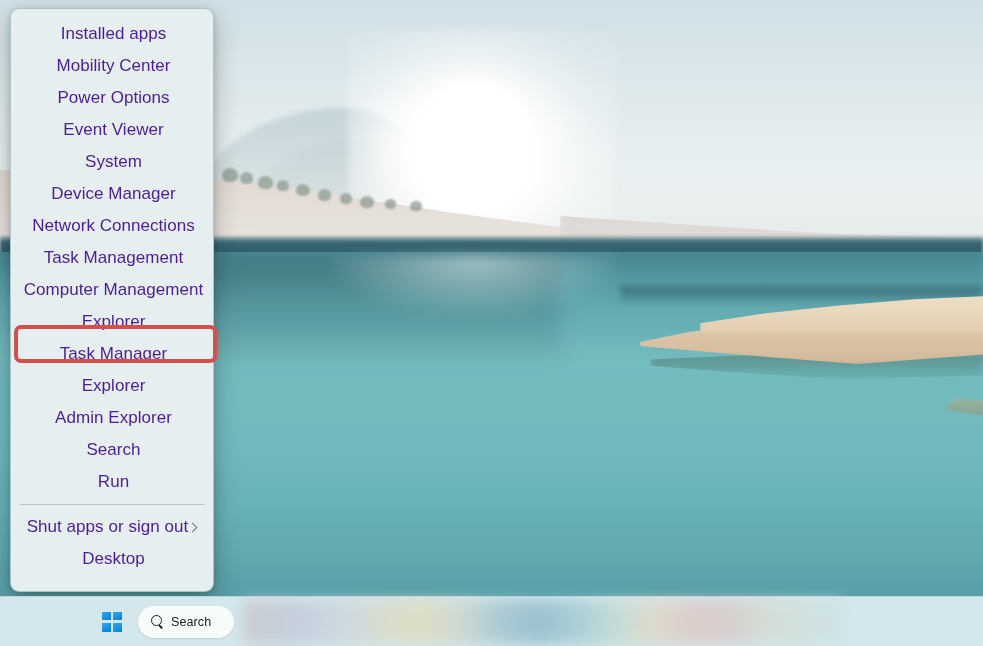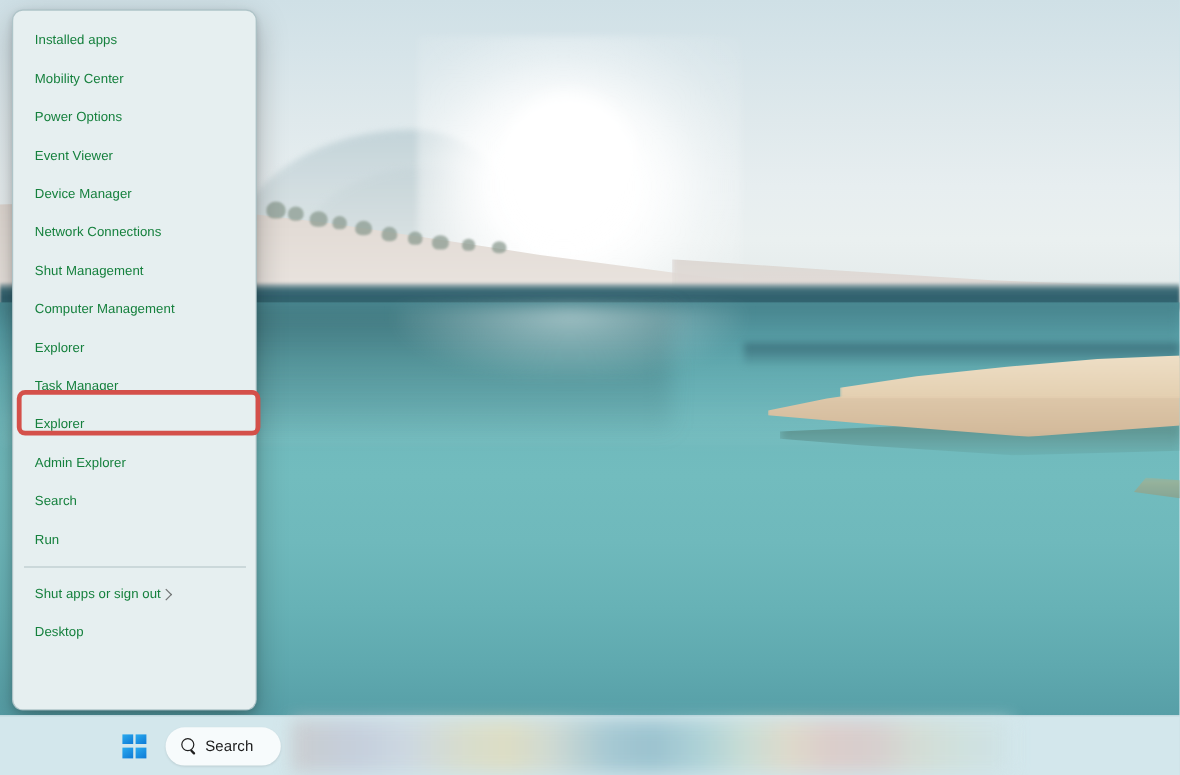--- a/index.html
+++ b/index.html
@@ -203,22 +203,22 @@
     border:1px solid rgba(160,185,190,.8);
     border-radius:9px;
     box-shadow:0 9px 26px rgba(0,0,0,.26), 0 2px 6px rgba(0,0,0,.14);
     padding:9px 0 8px 0;
     overflow:hidden;
   }
   .menu-item{
     height:32px; display:flex; align-items:center;
     padding:0 12px 0 15px; margin:0 3px;
     border-radius:5px; cursor:default;
-    font-size:11px; color:#15803d; letter-spacing:.05px;
-    justify-content:flex-start;
+    font-size:17px; color:#4c1d95; letter-spacing:.05px;
+    justify-content:center;
   }
   .menu-item .txt{ white-space:nowrap; }
   .chev{
     width:9px; height:9px; position:relative; margin-right:12px; opacity:.62;
   }
   .chev::before{
     content:""; position:absolute; left:1px; top:1.5px;
     width:6px; height:6px;
     border-right:1.3px solid #2a2a2a; border-top:1.3px solid #2a2a2a;
     transform:rotate(45deg);
@@ -277,27 +277,30 @@
   <div class="menu-item">
     <span class="txt">Mobility Center</span>
   </div>
   <div class="menu-item">
     <span class="txt">Power Options</span>
   </div>
   <div class="menu-item">
     <span class="txt">Event Viewer</span>
   </div>
   <div class="menu-item">
+    <span class="txt">System</span>
+  </div>
+  <div class="menu-item">
     <span class="txt">Device Manager</span>
   </div>
   <div class="menu-item">
     <span class="txt">Network Connections</span>
   </div>
   <div class="menu-item">
-    <span class="txt">Shut Management</span>
+    <span class="txt">Task Management</span>
   </div>
   <div class="menu-item">
     <span class="txt">Computer Management</span>
   </div>
   <div class="menu-item">
     <span class="txt">Explorer</span>
   </div>
   <div class="menu-item">
     <span class="txt">Task Manager</span>
   </div>

